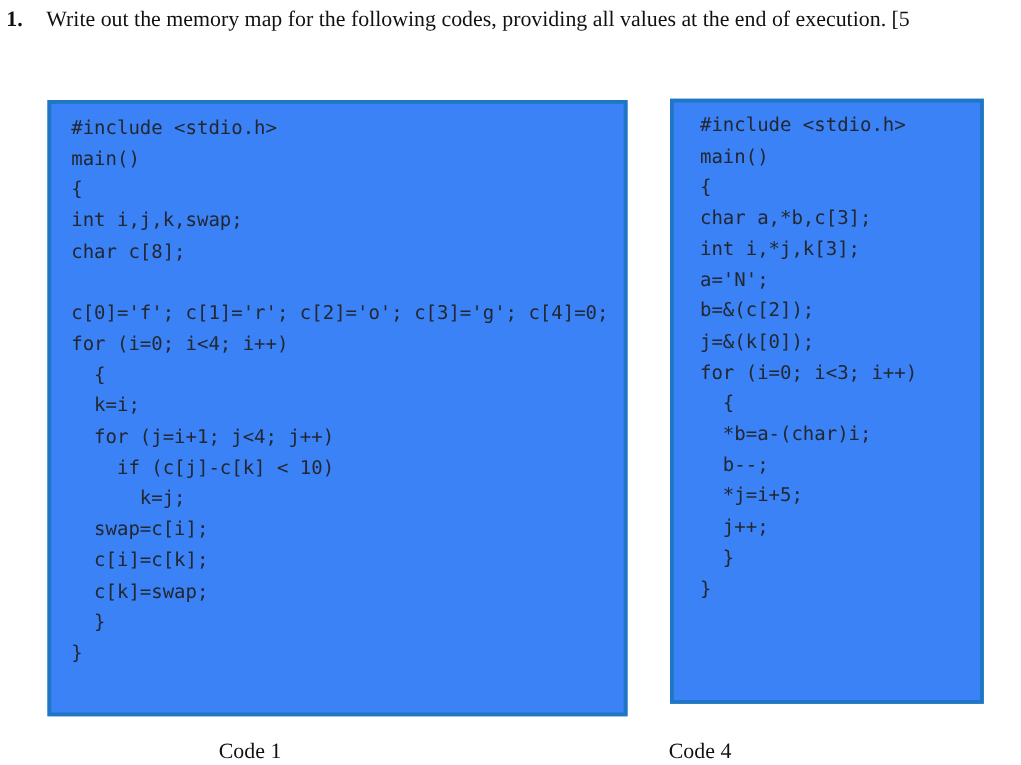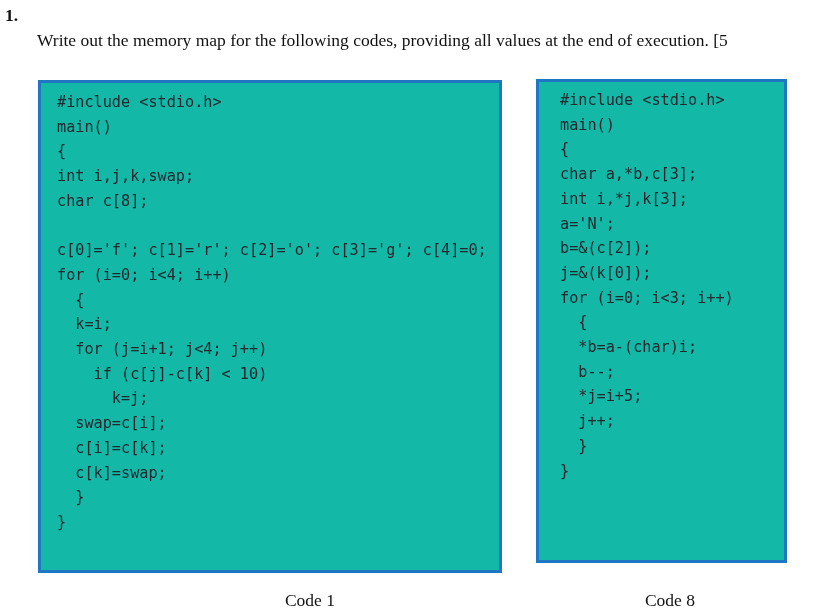--- a/index.html
+++ b/index.html
@@ -23,44 +23,44 @@
     flex: 0 0 32px;
     width: 32px;
     font-weight: bold;
     font-size: 17.5px;
     line-height: 21px;
   }
   .qtext {
     font-size: 17.5px;
     line-height: 21px;
   }
-  .qtext .qline { white-space: nowrap; margin-top: 25px; }
+  .qtext .qline { white-space: nowrap; }
   .codebox {
     position: absolute;
     box-sizing: border-box;
     border: 3px solid #0c4a6e;
-    background: #14b8a6;
+    background: #3b82f6;
   }
   .box1 { left: 38px; top: 80px;  width: 464px; height: 493px; }
   .box2 { left: 536px; top: 79px; width: 251px; height: 484px; }
   pre.code {
     margin: 0;
     font-family: "DejaVu Sans Mono", "Liberation Mono", monospace;
     font-size: 15.2px;
     line-height: 24.7px;
     color: #222730;
     white-space: pre;
   }
   .box1 pre.code { padding: 7px 2px 0 16px; }
   .box2 pre.code { padding: 6px 2px 0 21px; }
   .caption {
     position: absolute;
     top: 590px;
     width: 160px;
-    text-align: right;
+    text-align: left;
     font-size: 17.5px;
     color: #111111;
   }
   .cap1 { left: 175px; }
   .cap2 { left: 535px; }
 </style>
 </head>
 <body>
 
 <div class="question">
@@ -104,13 +104,13 @@
   {
   *b=a-(char)i;
   b--;
   *j=i+5;
   j++;
   }
 }</pre>
 </div>
 
 <div class="caption cap1">Code 1</div>
-<div class="caption cap2">Code 8</div>
+<div class="caption cap2">Code 4</div>
 
 </body></html>

